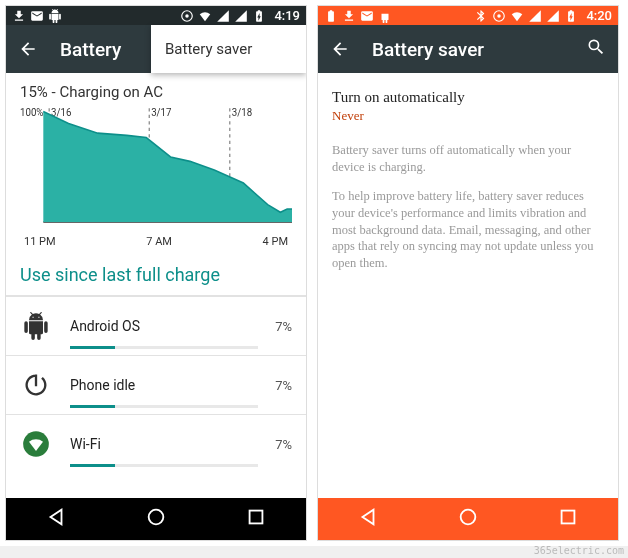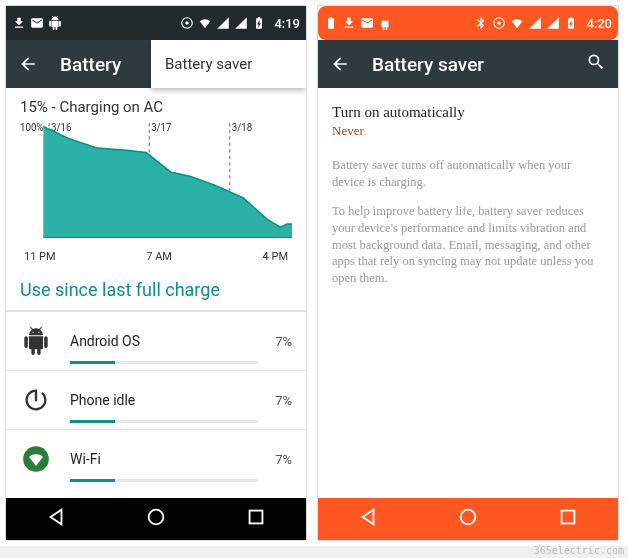--- a/index.html
+++ b/index.html
@@ -20,29 +20,29 @@
   .phone {
     width: 300px;
     height: 534px;
     background: #fff;
     position: relative;
     overflow: hidden;
     box-shadow: 0 0 0 1px #ddd;
   }
   
   .statusbar {
-    height: 34px;
+    height: 19px;
     display: flex;
     align-items: center;
     padding: 0 6px;
     font-size: 12px;
     color: #fff;
   }
   .statusbar.dark { background: #222a2c; }
-  .statusbar.orange { background: #ff5722; border-radius: 8px; }
+  .statusbar.orange { background: #ff5722; }
   .statusbar .sb-left { display:flex; gap:4px; align-items:center; }
   .statusbar .sb-right { display:flex; gap:4px; align-items:center; margin-left:auto; }
   .sb-ico { width:14px; height:14px; display:inline-flex; align-items:center; justify-content:center; }
   .sb-ico svg { width:14px; height:14px; fill:#fff; }
   .sb-time { font-size:13px; font-weight:500; margin-left:4px; }
 
   
   .appbar {
     height: 48px;
     display: flex;

